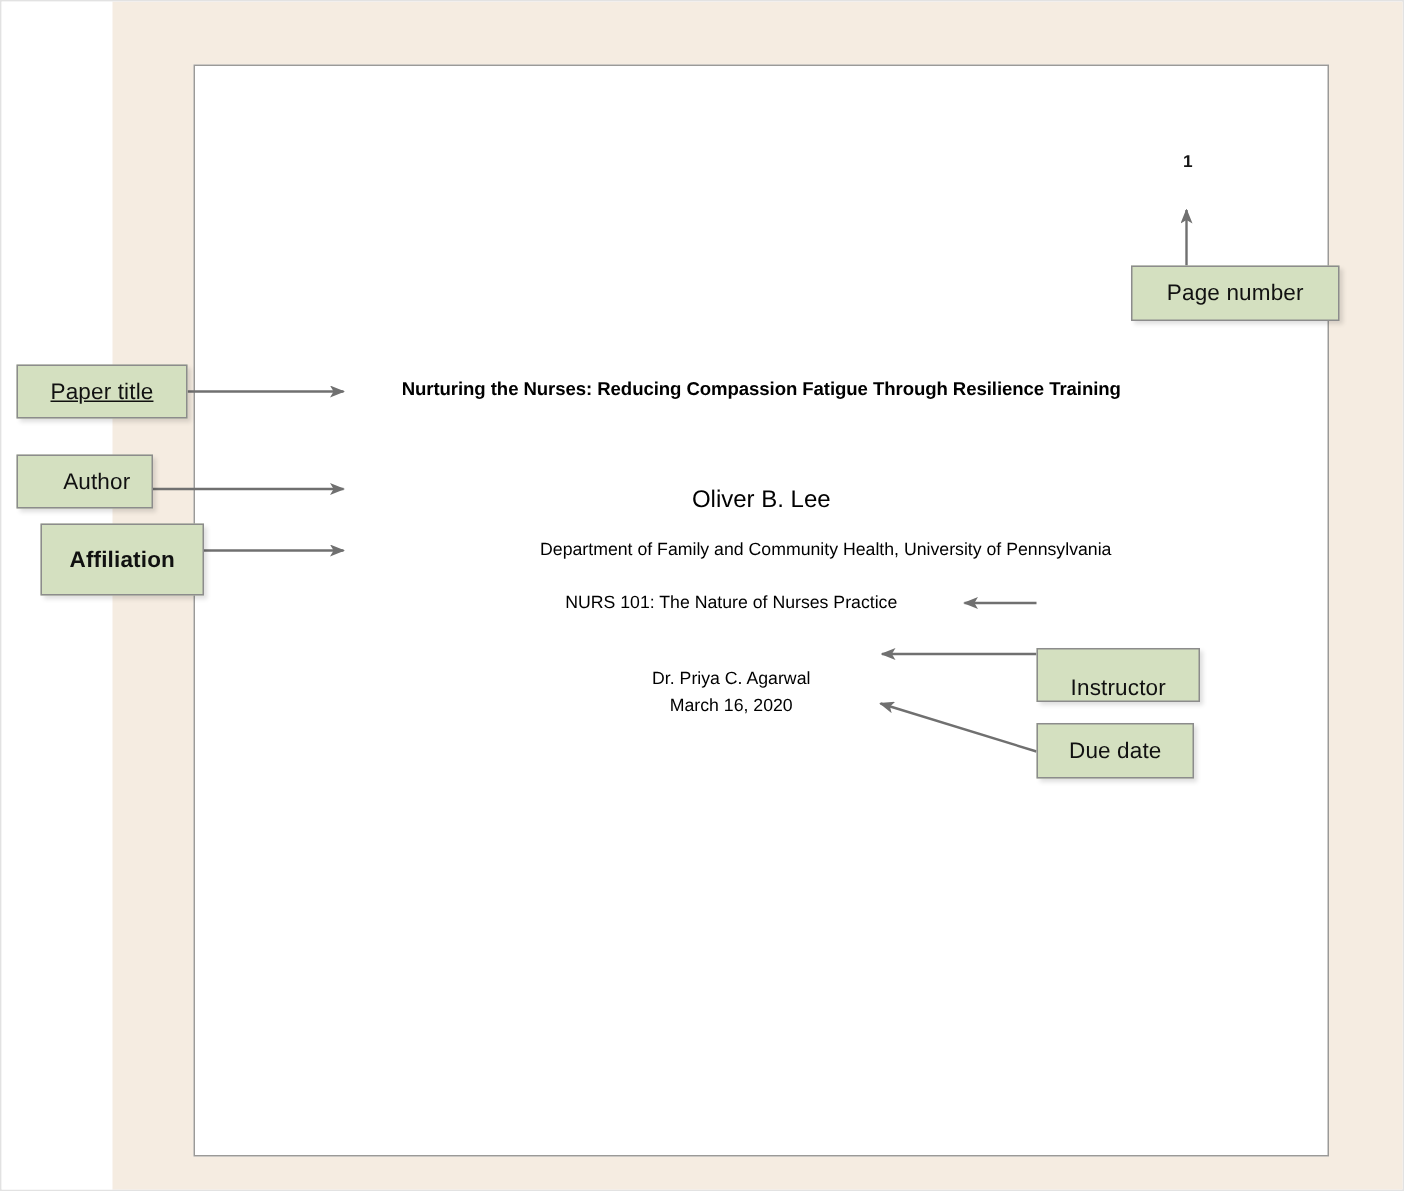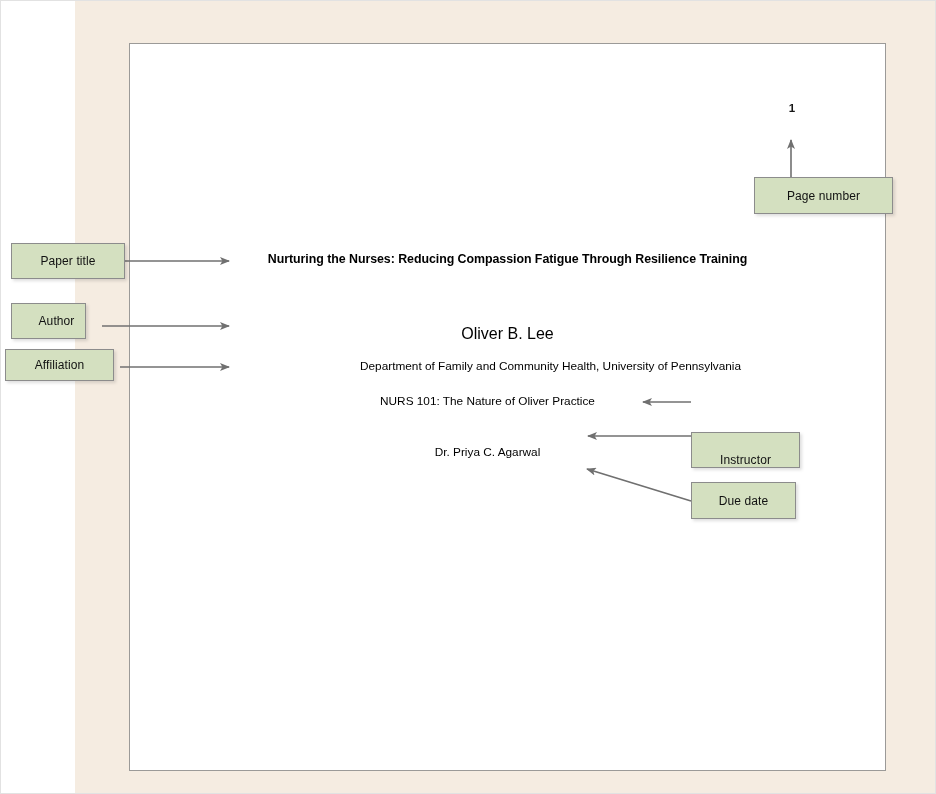--- a/index.html
+++ b/index.html
@@ -110,28 +110,28 @@
   .callout {
     position: absolute;
     background: #d4e0c0;
     border: 1px solid #8c8c8c;
     box-sizing: border-box;
     display: flex;
     align-items: center;
     justify-content: center;
     color: #111111;
     font-family: "Liberation Sans", sans-serif;
-    font-size: 12px;
+    font-size: 15px;
     letter-spacing: 0.1px;
     box-shadow: 2px 2px 3px rgba(0,0,0,0.13);
   }
 
-  .c-paper-title  { left: 10px;  top: 242px; width: 114px; height: 36px; }
-  .c-author       { left: 10px;  top: 302px; width: 75px;  height: 36px; padding-left: 16px; }
-  .c-affiliation  { left: 4px;  top: 348px; width: 109px; height: 32px; }
+  .c-paper-title  { left: 10px;  top: 242px; width: 114px; height: 36px; text-decoration: underline; }
+  .c-author       { left: 10px;  top: 302px; width: 91px;  height: 36px; padding-left: 16px; }
+  .c-affiliation  { left: 26px;  top: 348px; width: 109px; height: 48px; font-weight: bold; }
   .c-page-number  { left: 753px; top: 176px; width: 139px; height: 37px; }
   .c-course       { left: 690px; top: 383px; width: 103px; height: 37px; }
   .c-instructor   { left: 690px; top: 431px; width: 109px; height: 36px; align-items: flex-end; }
   .c-due-date     { left: 690px; top: 481px; width: 105px; height: 37px; }
 
   .arrow-layer {
     position: absolute;
     left: 0; top: 0;
     width: 936px; height: 794px;
     pointer-events: none;
@@ -145,22 +145,23 @@
   <div class="left-strip"></div>
   <div class="backdrop"></div>
 
   <div class="page"></div>
 
   <div class="page-number">1</div>
 
   <div class="doc-line doc-title">Nurturing the Nurses: Reducing Compassion Fatigue Through Resilience Training</div>
   <div class="doc-line doc-author">Oliver B. Lee</div>
   <div class="doc-line doc-affiliation">Department of Family and Community Health, University of Pennsylvania</div>
-  <div class="doc-line doc-course">NURS 101: The Nature of Oliver Practice</div>
+  <div class="doc-line doc-course">NURS 101: The Nature of Nurses Practice</div>
   <div class="doc-line doc-instructor">Dr. Priya C. Agarwal</div>
+  <div class="doc-line doc-date">March 16, 2020</div>
 
   <svg class="arrow-layer" width="936" height="794" viewBox="0 0 936 794">
     <defs>
       <marker id="ah-right" markerWidth="10" markerHeight="8" refX="9" refY="4" orient="auto" markerUnits="userSpaceOnUse">
         <path d="M0,0 L10,4 L0,8 L2.4,4 Z" fill="#707070"></path>
       </marker>
       <marker id="ah-left" markerWidth="10" markerHeight="8" refX="9" refY="4" orient="auto" markerUnits="userSpaceOnUse">
         <path d="M0,0 L10,4 L0,8 L2.4,4 Z" fill="#707070"></path>
       </marker>
       <marker id="ah-up" markerWidth="10" markerHeight="8" refX="9" refY="4" orient="auto" markerUnits="userSpaceOnUse">

